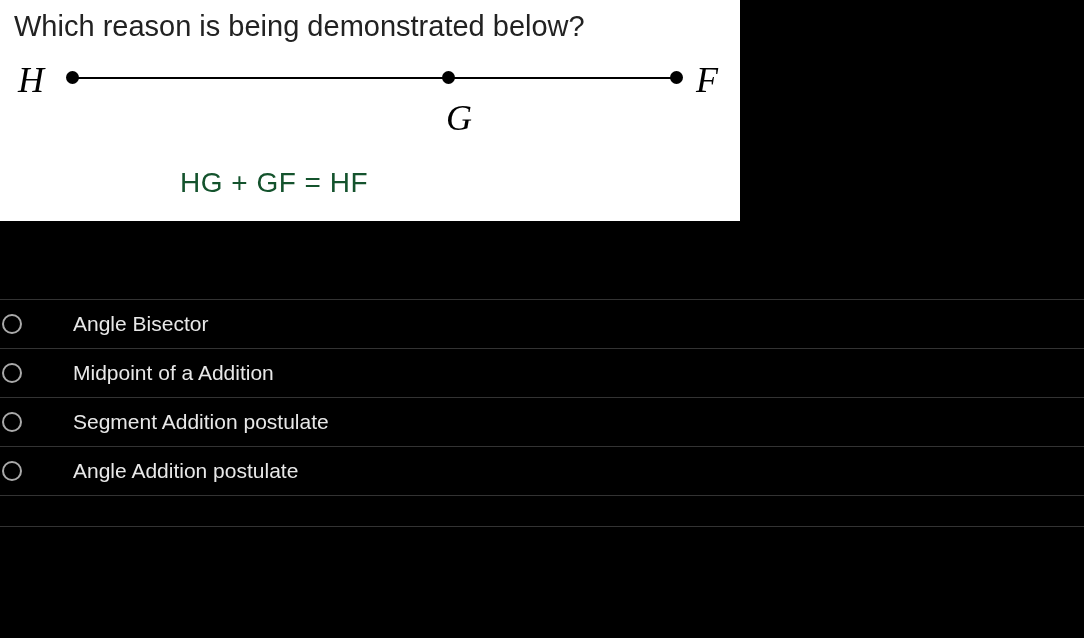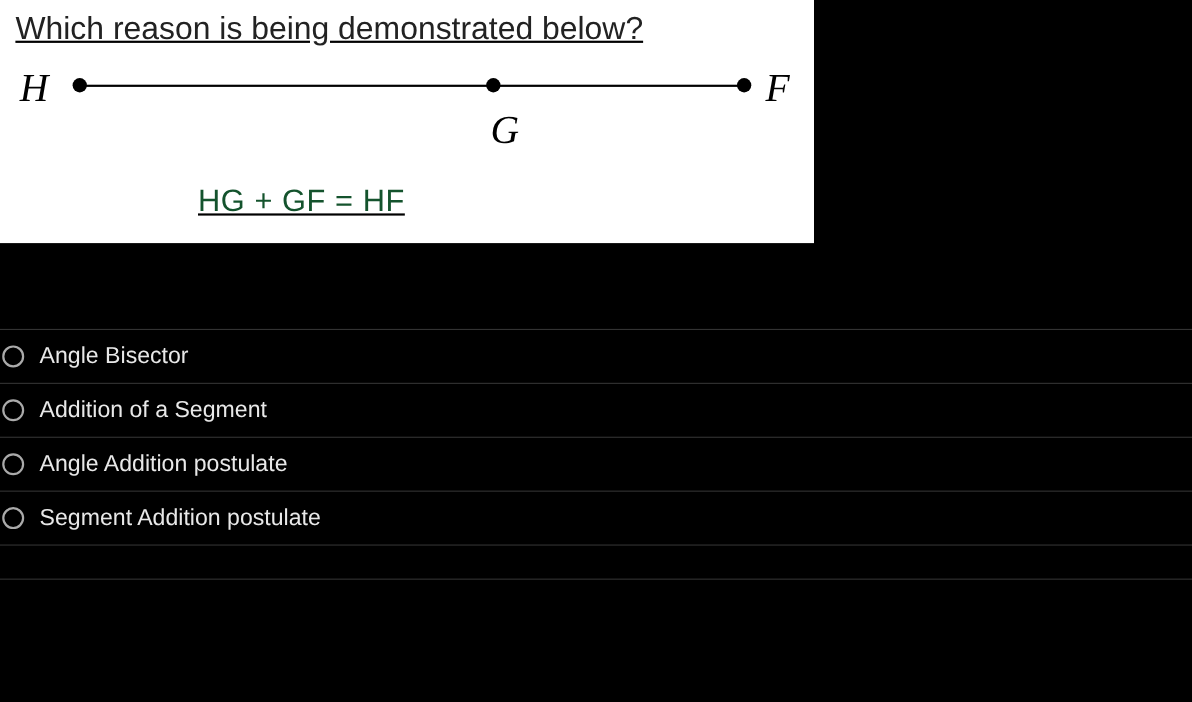--- a/index.html
+++ b/index.html
@@ -7,21 +7,20 @@
     background: #000;
     width: 1084px;
     height: 638px;
     font-family: "Segoe UI", "Helvetica Neue", Arial, sans-serif;
     overflow: hidden;
   }
   .question-card {
     background: #fff;
     width: 740px;
     padding: 10px 12px 22px 12px;
-    text-decoration: underline;
   }
   .question-text {
     font-size: 29px;
     color: #222;
     font-weight: 400;
     margin-bottom: 26px;
     margin-left: 2px;
   }
   .diagram {
     position: relative;
@@ -72,20 +71,21 @@
   }
   .option-row {
     display: flex;
     align-items: center;
     border-bottom: 1px solid #333;
     padding: 12px 6px;
     cursor: pointer;
     color: #e8e8e8;
     font-size: 21px;
     font-weight: 300;
+    gap: 37px;
   }
   .radio {
     width: 20px;
     height: 20px;
     border: 2px solid #aaa;
     border-radius: 50%;
     margin-right: 14px;
     margin-left: -4px;
     flex-shrink: 0;
   }
@@ -113,25 +113,25 @@
   <div class="equation">HG + GF = HF</div>
 </div>
 
 <div class="options">
   <div class="option-row">
     <span class="radio"></span>
     <span>Angle Bisector</span>
   </div>
   <div class="option-row">
     <span class="radio"></span>
-    <span>Addition of a Segment</span>
+    <span>Midpoint of a Addition</span>
+  </div>
+  <div class="option-row">
+    <span class="radio"></span>
+    <span>Segment Addition postulate</span>
   </div>
   <div class="option-row">
     <span class="radio"></span>
     <span>Angle Addition postulate</span>
-  </div>
-  <div class="option-row">
-    <span class="radio"></span>
-    <span>Segment Addition postulate</span>
   </div>
 </div>
 
 <div class="divider-bottom"></div>
 
 </body></html>

